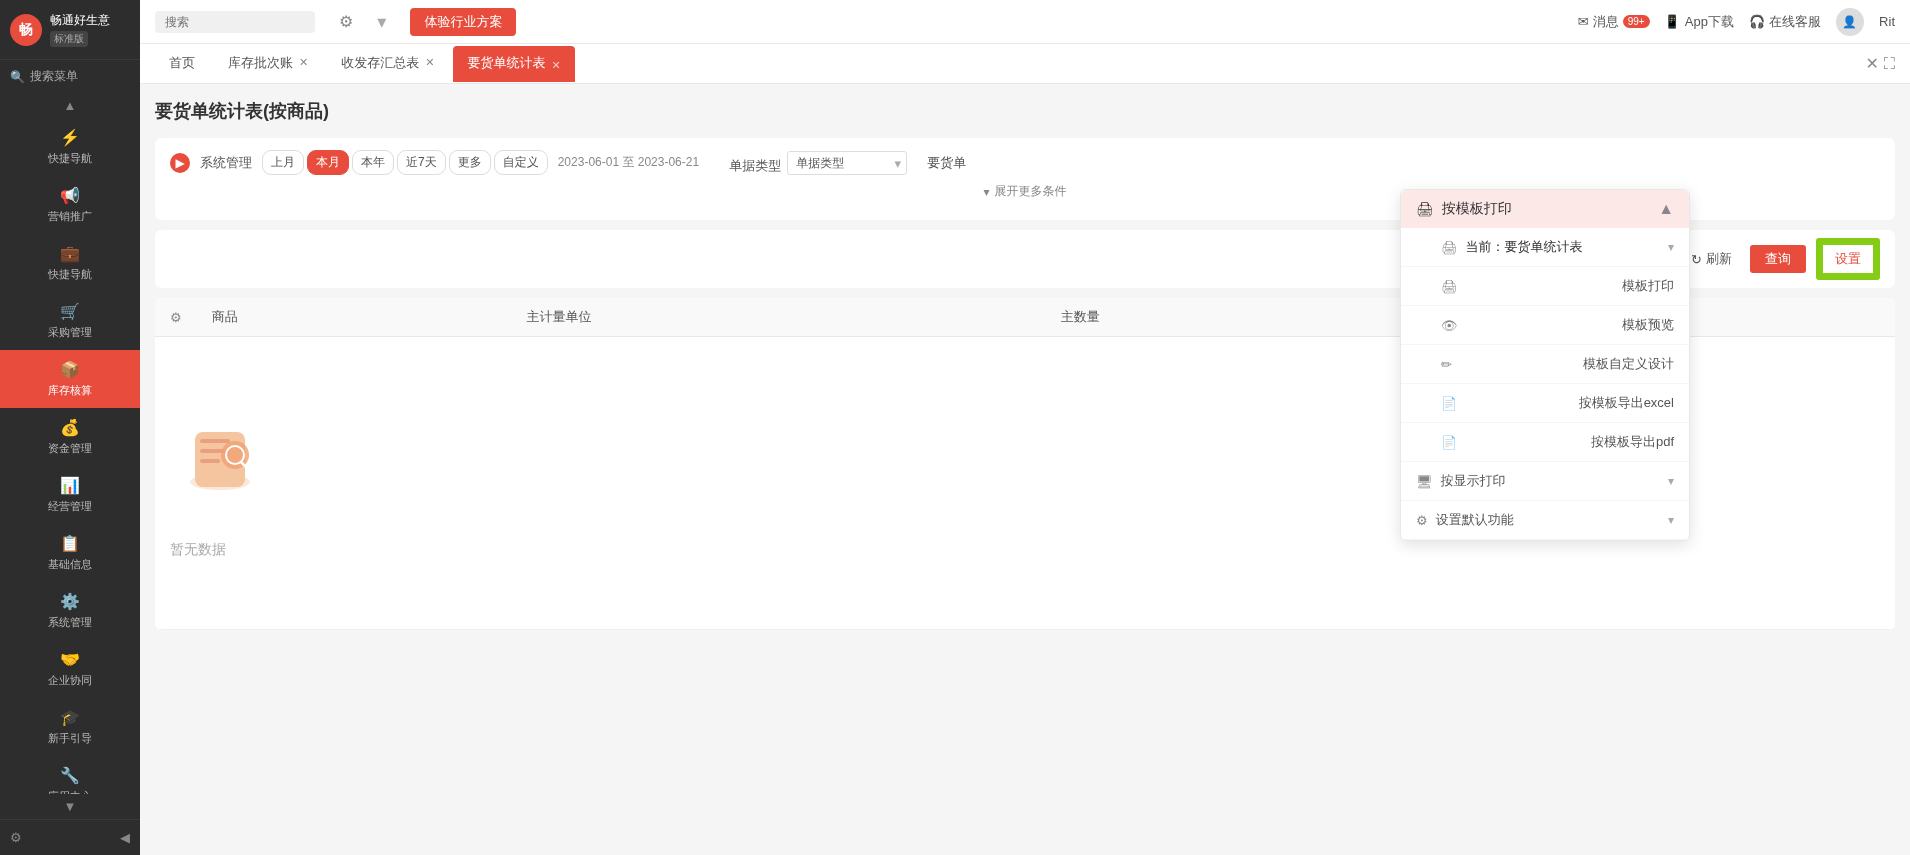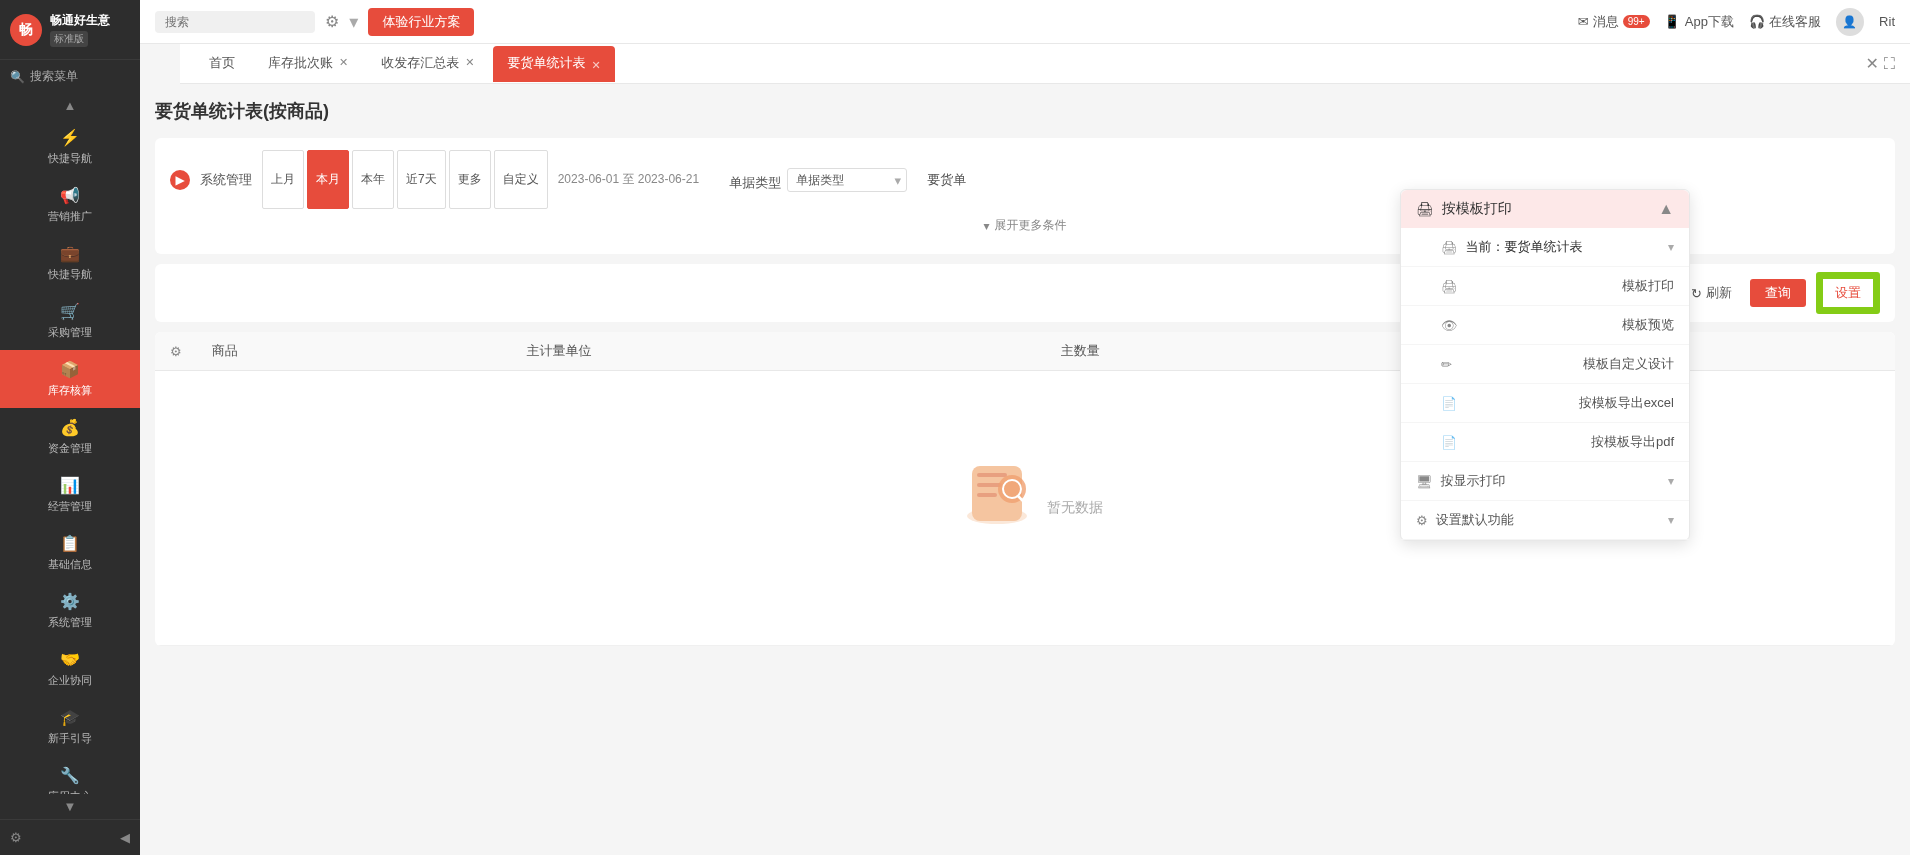--- a/index.html
+++ b/index.html
@@ -16,66 +16,66 @@
     .sidebar-item.active { background: #e74c3c; color: #fff; }
     .sidebar-item-icon { font-size: 16px; }
     .sidebar-scroll-btn { width: 100%; display: flex; justify-content: center; padding: 5px; color: #888; cursor: pointer; }
     .sidebar-footer { padding: 10px; display: flex; justify-content: space-between; border-top: 1px solid #3a3a3a; color: #888; }
 
     
     .main { flex: 1; display: flex; flex-direction: column; overflow: hidden; }
 
     
     .topbar { background: #fff; border-bottom: 1px solid #e8e8e8; padding: 6px 15px; display: flex; align-items: center; justify-content: space-between; height: 44px; }
-    .topbar-left { display: flex; align-items: center; gap: 10px; }
+    .topbar-left { display: flex; align-items: center; gap: 24px; }
     .topbar-search { background: #f0f0f0; border: none; border-radius: 4px; padding: 4px 30px 4px 10px; font-size: 12px; color: #999; width: 160px; }
     .topbar-gear { color: #888; font-size: 16px; cursor: pointer; }
     .topbar-trial-btn { background: #e74c3c; color: white; border: none; border-radius: 4px; padding: 5px 14px; font-size: 13px; cursor: pointer; }
     .topbar-right { display: flex; align-items: center; gap: 15px; color: #555; font-size: 13px; }
     .topbar-right-item { display: flex; align-items: center; gap: 4px; cursor: pointer; }
     .badge { background: #e74c3c; color: white; border-radius: 10px; font-size: 10px; padding: 1px 5px; }
     .user-avatar { width: 28px; height: 28px; background: #ddd; border-radius: 50%; display: flex; align-items: center; justify-content: center; color: #888; font-size: 12px; }
 
     
-    .tabs { background: #fff; border-bottom: 1px solid #e8e8e8; padding: 0 15px; display: flex; align-items: center; height: 40px; gap: 5px; margin-left: 40px; }
+    .tabs { background: #fff; border-bottom: 1px solid #e8e8e8; padding: 0 15px; display: flex; align-items: center; height: 40px; gap: 5px; }
     .tab { padding: 8px 14px; font-size: 13px; cursor: pointer; color: #555; border-bottom: 2px solid transparent; display: flex; align-items: center; gap: 6px; white-space: nowrap; }
     .tab.active { color: #fff; background: #e74c3c; border-radius: 4px 4px 0 0; align-items: flex-end; }
     .tab-close { font-size: 11px; color: inherit; opacity: 0.7; }
     .tabs-actions { margin-left: auto; display: flex; gap: 5px; }
     .tab-action-btn { background: none; border: none; font-size: 16px; cursor: pointer; color: #888; }
 
     
     .page-content { flex: 1; overflow: auto; padding: 15px; position: relative; }
     .page-title { font-size: 18px; font-weight: bold; color: #333; margin-bottom: 15px; }
 
     
     .filter-area { background: #fff; border-radius: 6px; padding: 12px 15px; margin-bottom: 10px; }
     .filter-row { display: flex; align-items: center; gap: 10px; flex-wrap: wrap; }
     .expand-icon { width: 20px; height: 20px; background: #e74c3c; border-radius: 50%; color: white; display: flex; align-items: center; justify-content: center; font-size: 12px; cursor: pointer; }
     .filter-label { color: #555; font-size: 13px; white-space: nowrap; }
     .date-btns { display: flex; gap: 3px; align-items: center; }
-    .date-btn { padding: 20px 8px; border: 1px solid #ddd; border-radius: 2px; font-size: 12px; cursor: pointer; background: #fff; color: #555; }
+    .date-btn { padding: 3px 8px; border: 1px solid #ddd; border-radius: 9px; font-size: 12px; cursor: pointer; background: #fff; color: #555; }
     .date-btn.active { background: #e74c3c; color: #fff; border-color: #e74c3c; }
     .date-range { font-size: 12px; color: #888; }
     .filter-select { border: 1px solid #ddd; border-radius: 3px; padding: 4px 24px 4px 8px; font-size: 12px; color: #555; background: #fff; cursor: pointer; appearance: none; min-width: 120px; }
     .filter-group { display: flex; align-items: center; gap: 6px; }
     .expand-more-btn { margin: 8px auto; display: flex; align-items: center; justify-content: center; gap: 5px; color: #888; font-size: 12px; cursor: pointer; background: none; border: none; width: 100%; }
     .toolbar-btn { background: none; border: none; color: #555; cursor: pointer; font-size: 13px; display: flex; align-items: center; gap: 4px; padding: 5px 8px; border-radius: 3px; }
     .toolbar-btn.primary { background: #e74c3c; color: #fff; padding: 5px 15px; }
     .toolbar-btn.outline { border: 7px solid #84cc16; color: #e74c3c; padding: 5px 12px; }
 
     
     .table-container { background: #fff; border-radius: 6px; overflow: hidden; }
     .data-table { width: 100%; border-collapse: collapse; }
     .data-table th { background: #f9f9f9; padding: 10px 15px; text-align: left; font-weight: 500; color: #555; border-bottom: 1px solid #e8e8e8; font-size: 13px; }
     .data-table td { padding: 10px 15px; border-bottom: 1px solid #f0f0f0; color: #333; font-size: 13px; }
     .table-settings-icon { color: #888; cursor: pointer; }
 
     
-    .empty-state { display: flex; flex-direction: row; align-items: center; justify-content: center; padding: 60px 0; }
+    .empty-state { display: flex; flex-direction: column; justify-content: center; padding: 60px 0; }
     .empty-icon { font-size: 80px; margin-bottom: 15px; }
     .empty-text { color: #aaa; font-size: 14px; }
     .print-dropdown { position: absolute; top: 105px; right: 220px; background: #fff; border: 1px solid #e8e8e8; border-radius: 6px; box-shadow: 0 4px 16px rgba(0,0,0,0.12); width: 290px; z-index: 100; }
     .print-dropdown-header { background: #fde8e8; padding: 10px 15px; display: flex; align-items: center; justify-content: space-between; border-radius: 6px 6px 0 0; }
     .print-dropdown-title { font-size: 14px; font-weight: 500; color: #333; display: flex; align-items: center; gap: 8px; }
     .print-dropdown-close { cursor: pointer; color: #888; font-size: 16px; }
     .print-dropdown-item { padding: 10px 15px 10px 40px; display: flex; align-items: center; justify-content: space-between; font-size: 13px; color: #555; cursor: pointer; border-bottom: 1px solid #f5f5f5; }
     .print-dropdown-item.current { color: #333; font-weight: 500; }
     .print-dropdown-section { padding: 10px 15px; display: flex; align-items: center; justify-content: space-between; font-size: 13px; color: #555; cursor: pointer; border-bottom: 1px solid #f5f5f5; }
     .chevron-icon { color: #aaa; font-size: 12px; }
@@ -85,21 +85,21 @@
     ::-webkit-scrollbar-track { background: #f1f1f1; }
     ::-webkit-scrollbar-thumb { background: #ccc; border-radius: 3px; }
   </style>
 </head>
 <body>
 
 <div class="sidebar">
   <div class="sidebar-logo">
     <div class="sidebar-logo-icon">畅</div>
     <div>
-      <div style="font-size:12px;color:#fff;font-weight:bold;">畅通好生意</div>
+      <div style="font-size:12px;color:#fff;font-weight:normal;">畅通好生意</div>
       <span class="sidebar-logo-badge">标准版</span>
     </div>
   </div>
 
   <div class="sidebar-search">
     <span>🔍</span>
     <span>搜索菜单</span>
   </div>
 
   <div class="sidebar-scroll-btn">▲</div>

